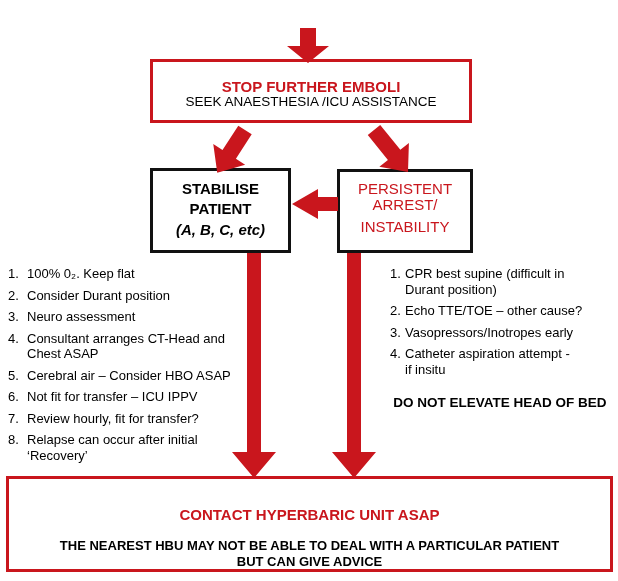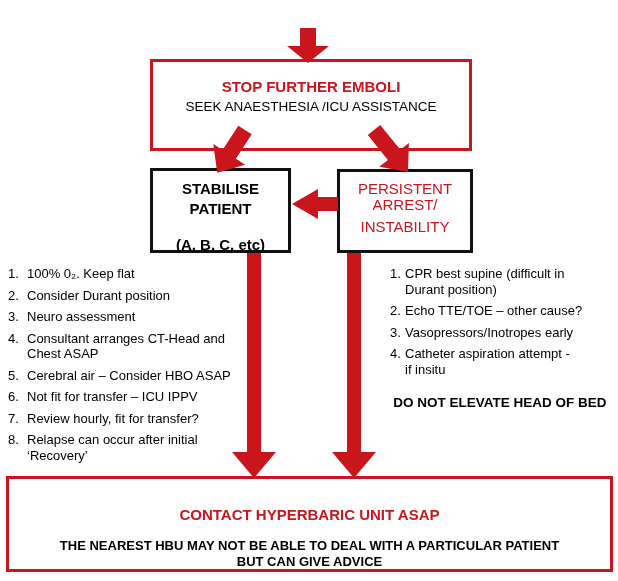--- a/index.html
+++ b/index.html
@@ -29,33 +29,33 @@
     z-index: 3;
   }
   svg.arrows polygon { fill: var(--red, #c9161d); }
   .box {
     position: absolute;
     background: #ffffff;
     z-index: 2;
     text-align: center;
   }
   .stop-box {
-    left: 150px; top: 59px; width: 322px; height: 92px;
+    left: 150px; top: 59px; width: 322px; height: 64px;
     border: 3px solid var(--red, #c9161d);
     padding-top: 17px;
   }
   .stop-box .box-heading { font-size: 15px; font-weight: bold; line-height: 15px; }
-  .stop-box .box-sub { font-size: 13.5px; margin-top: 5px; }
+  .stop-box .box-sub { font-size: 13.5px; }
   .stabilise-box {
     left: 150px; top: 168px; width: 141px; height: 85px;
     border: 3px solid #111;
     padding-top: 8px;
     font-weight: bold; font-size: 15px; line-height: 20px;
   }
-  .stabilise-box .line3 { margin-top: 16px; }
+  .stabilise-box .line3 { margin-top: 1px; font-style: italic; }
   .arrest-box {
     left: 337px; top: 169px; width: 136px; height: 84px;
     border: 3px solid #111;
     padding-top: 9px;
     font-weight: normal; font-size: 15px; line-height: 16px;
   }
   .arrest-box .line3 { margin-top: 6px; }
   .list {
     position: absolute;
     font-size: 13px;

